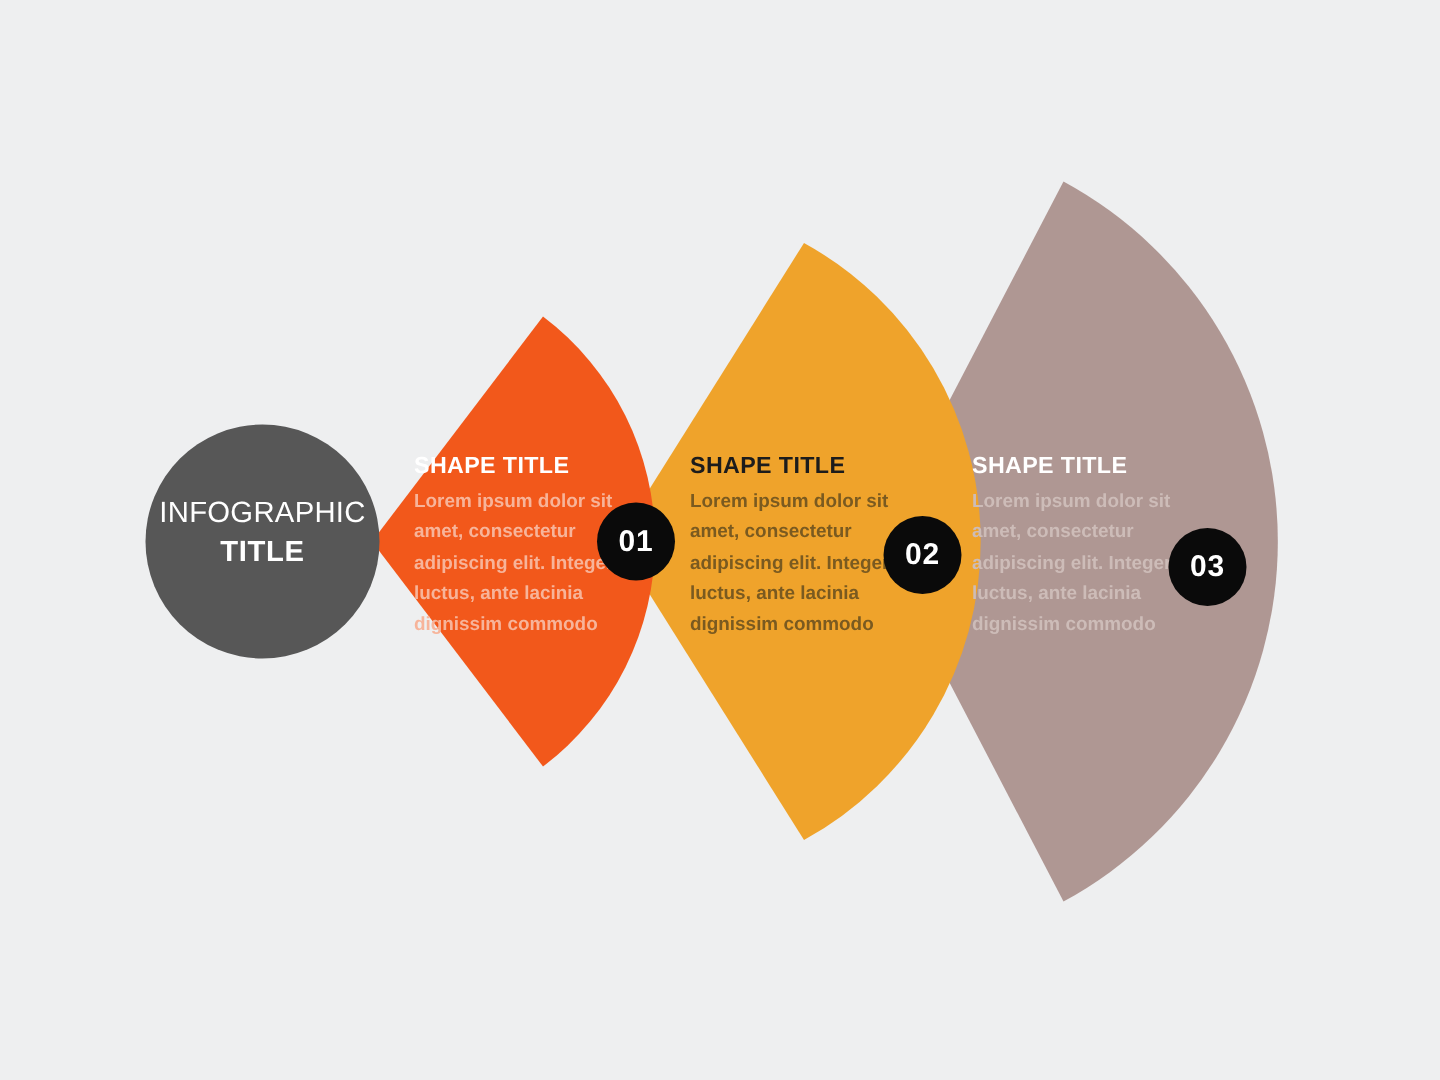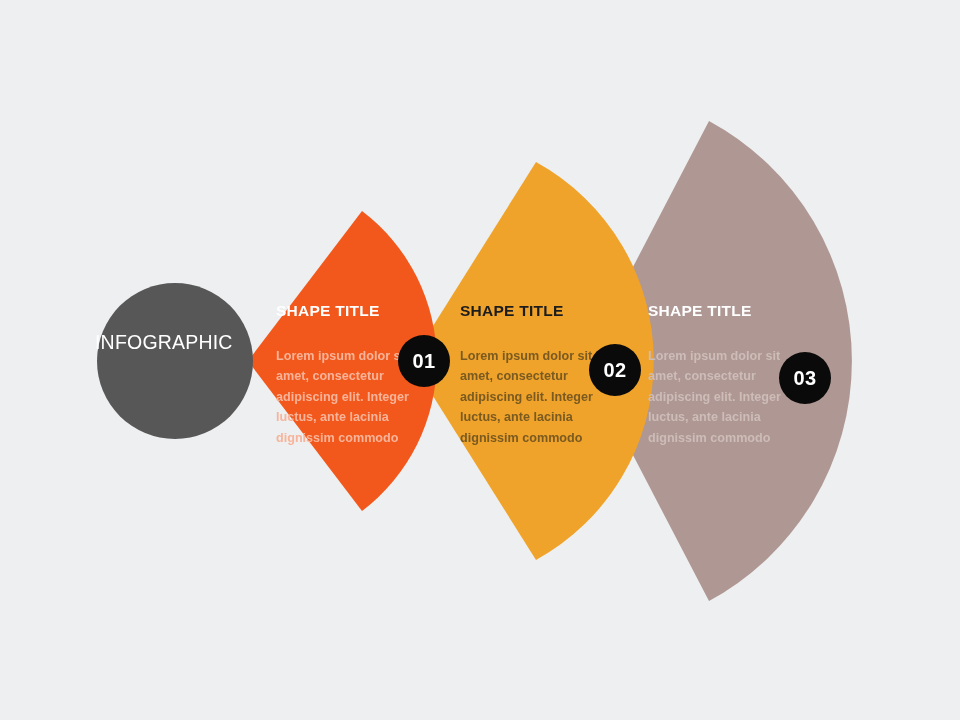--- a/index.html
+++ b/index.html
@@ -27,21 +27,21 @@
     width: 960px;
     height: 720px;
   }
 
   
   .hub-text {
     position: absolute;
     left: 95px;
     top: 330px;
     width: 160px;
-    text-align: left;
+    text-align: center;
     color: #ffffff;
     line-height: 1.32;
     pointer-events: none;
   }
   .hub-text .l1 {
     display: block;
     font-size: 19.5px;
     font-weight: 400;
     letter-spacing: .2px;
   }
@@ -54,21 +54,21 @@
 
   
   .step-text {
     position: absolute;
     width: 152px;
   }
   .step-title {
     font-size: 15.5px;
     font-weight: 700;
     letter-spacing: .25px;
-    margin: 0 0 26px 0;
+    margin: 0 0 4px 0;
     white-space: nowrap;
   }
   .step-body {
     font-size: 12.6px;
     font-weight: 700;
     line-height: 1.62;
     margin: 0;
   }
 
   .step-1 { left: 276px; top: 302px; }
@@ -115,20 +115,21 @@
 
     <path d="M 411 361 L 536 162 A 227 227 0 0 1 536 560 Z" fill="#efa32b"></path>
 
     <path d="M 248 361 L 362 211 A 188 188 0 0 1 362 511 Z" fill="#f2581b"></path>
 
     <circle cx="175" cy="361" r="78" fill="#575757"></circle>
   </svg>
 
   <div class="hub-text">
     <span class="l1">INFOGRAPHIC</span>
+    <span class="l2">TITLE</span>
   </div>
 
   <div class="step-text step-1">
     <p class="step-title">SHAPE TITLE</p>
     <p class="step-body">Lorem ipsum dolor sit amet, consectetur adipiscing elit. Integer luctus, ante lacinia dignissim commodo</p>
   </div>
 
   <div class="step-text step-2">
     <p class="step-title">SHAPE TITLE</p>
     <p class="step-body">Lorem ipsum dolor sit amet, consectetur adipiscing elit. Integer luctus, ante lacinia dignissim commodo</p>

